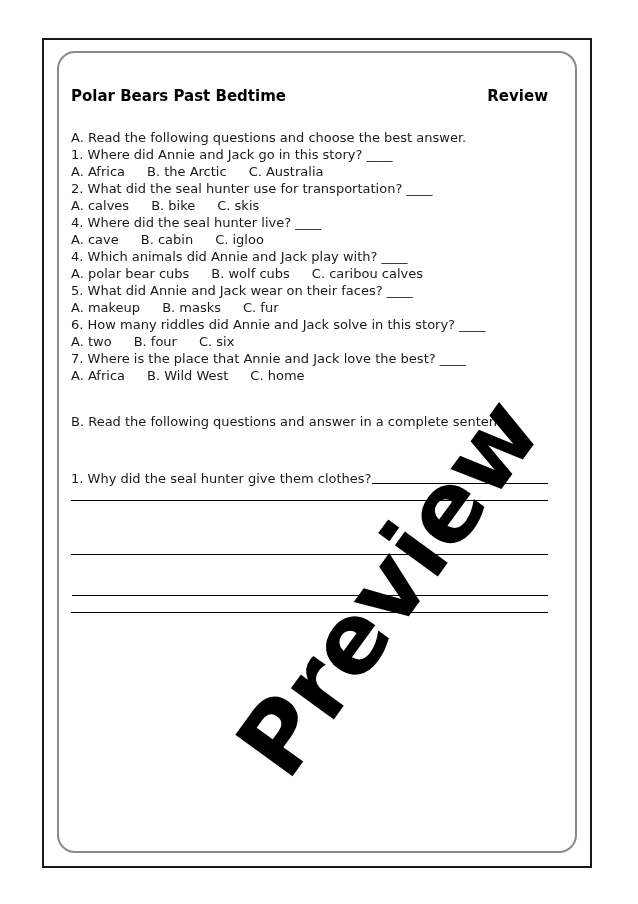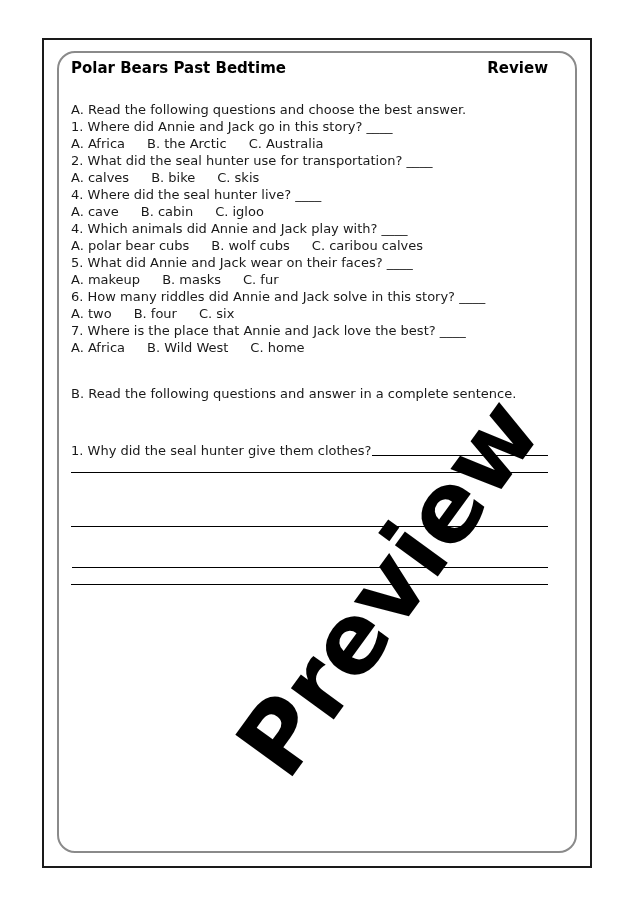--- a/index.html
+++ b/index.html
@@ -42,20 +42,21 @@
     color: #1a1a1a;
   }
   .header {
     display: flex;
     justify-content: space-between;
     align-items: baseline;
     font-weight: bold;
     font-size: 15px;
     line-height: 20px;
     color: #000000;
+    margin-top: 28px;
   }
   .instr-a { margin-top: 23px; }
   .instr-b { margin-top: 29px; }
   .qa { margin-top: 0; }
   .qa .options {
     display: flex;
     gap: 22px;
     white-space: nowrap;
   }
   .qb { margin-top: 40px; }

